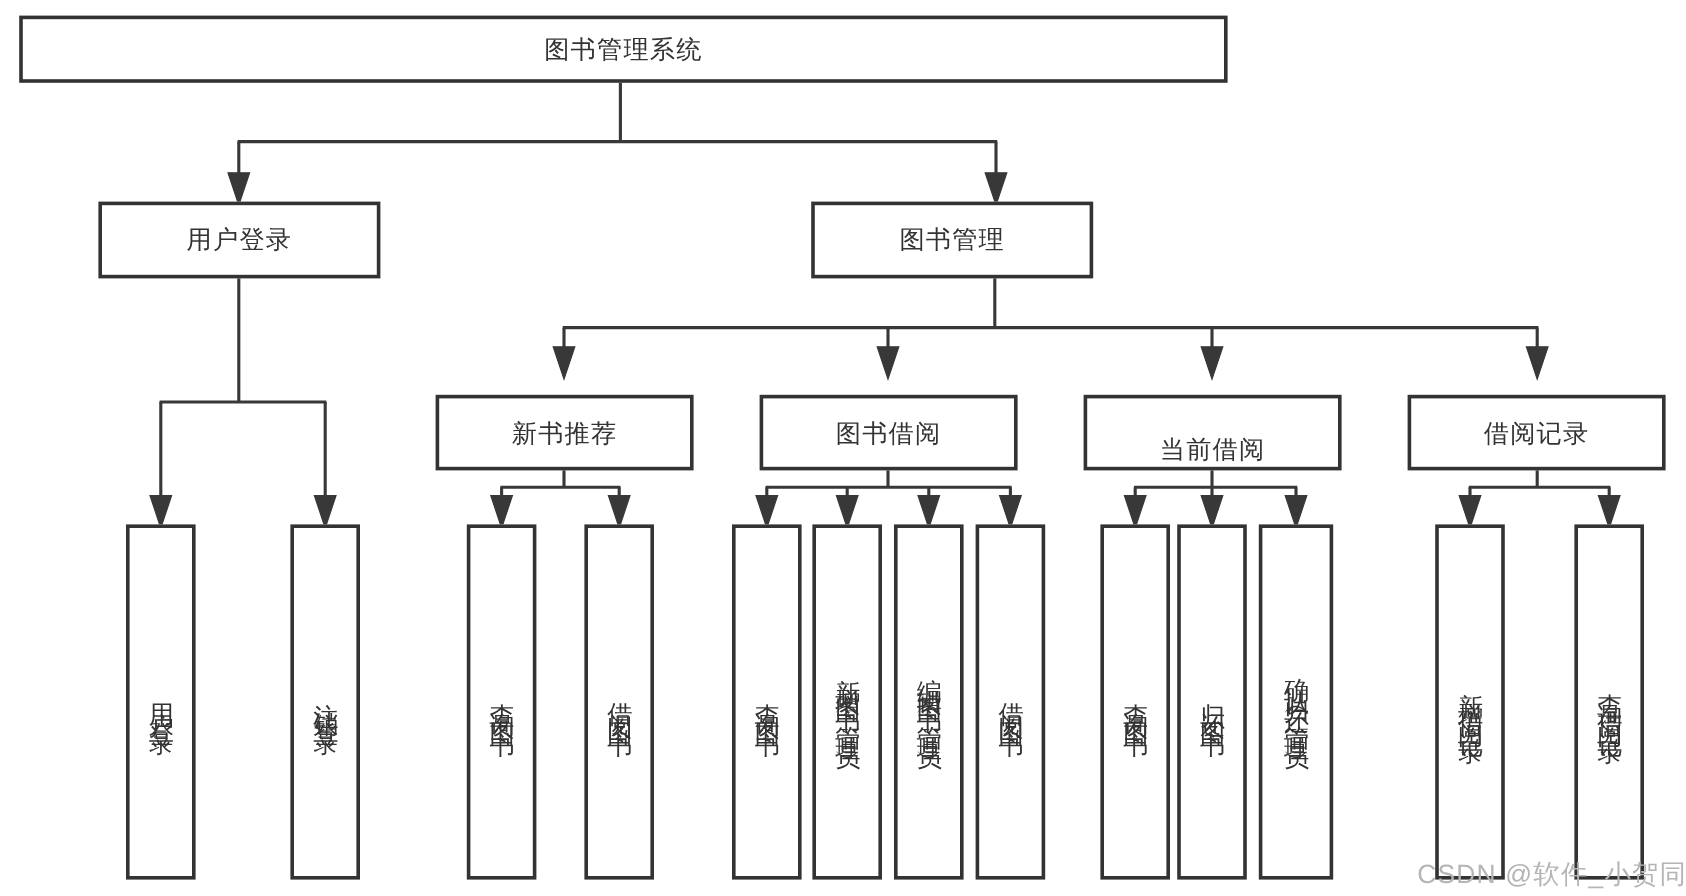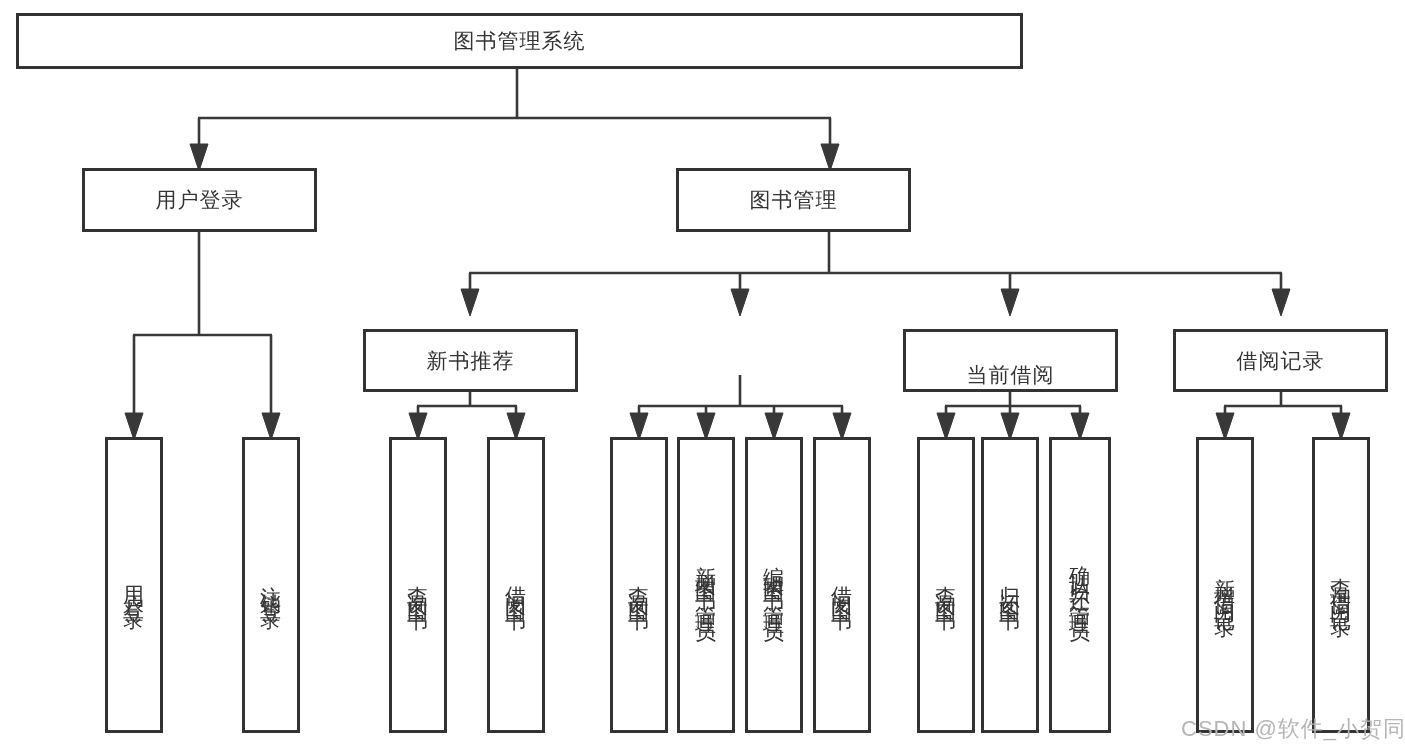--- a/index.html
+++ b/index.html
@@ -160,20 +160,23 @@
   <div class="box lvl2 l2-user">
     <span class="hlabel">用户登录</span>
   </div>
   <div class="box lvl2 l2-book">
     <span class="hlabel">图书管理</span>
   </div>
 
   <div class="box lvl3 l3-new">
     <span class="hlabel">新书推荐</span>
   </div>
+  <div class="box lvl3 l3-borrow">
+    <span class="hlabel">图书借阅</span>
+  </div>
   <div class="box lvl3 l3-current">
     <span class="hlabel">当前借阅</span>
   </div>
   <div class="box lvl3 l3-record">
     <span class="hlabel">借阅记录</span>
   </div>
 
   <div class="box leaf leaf-u1">
     <span class="vlabel">用户登录</span>
   </div>

